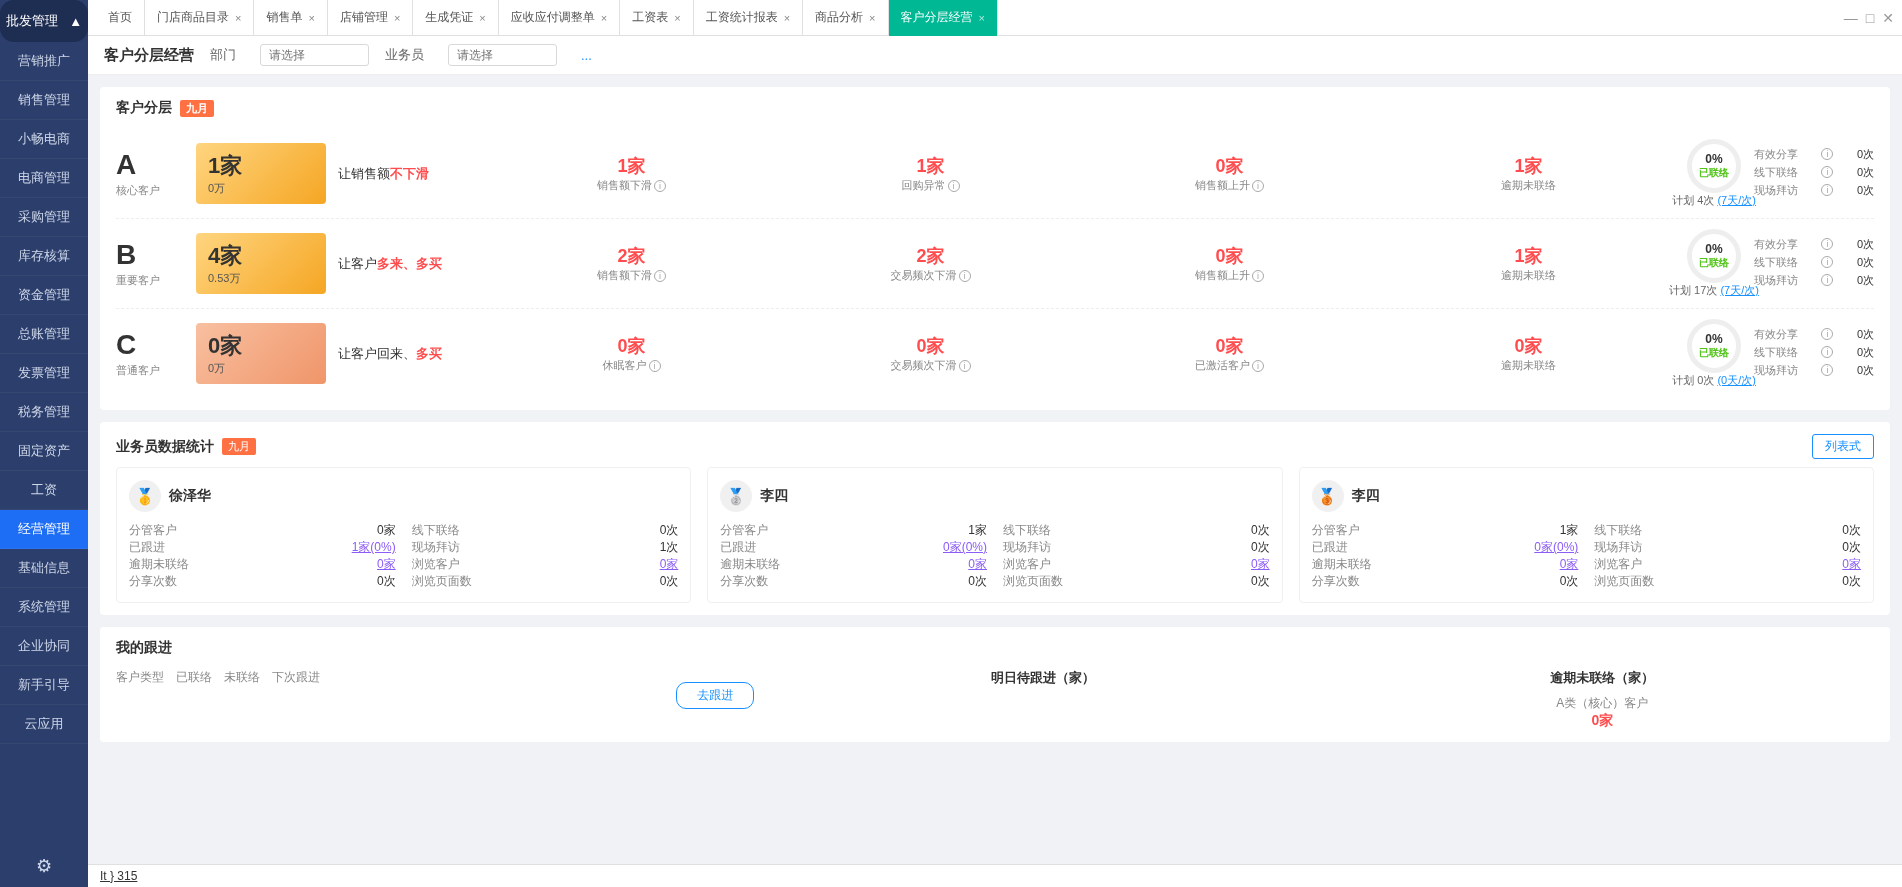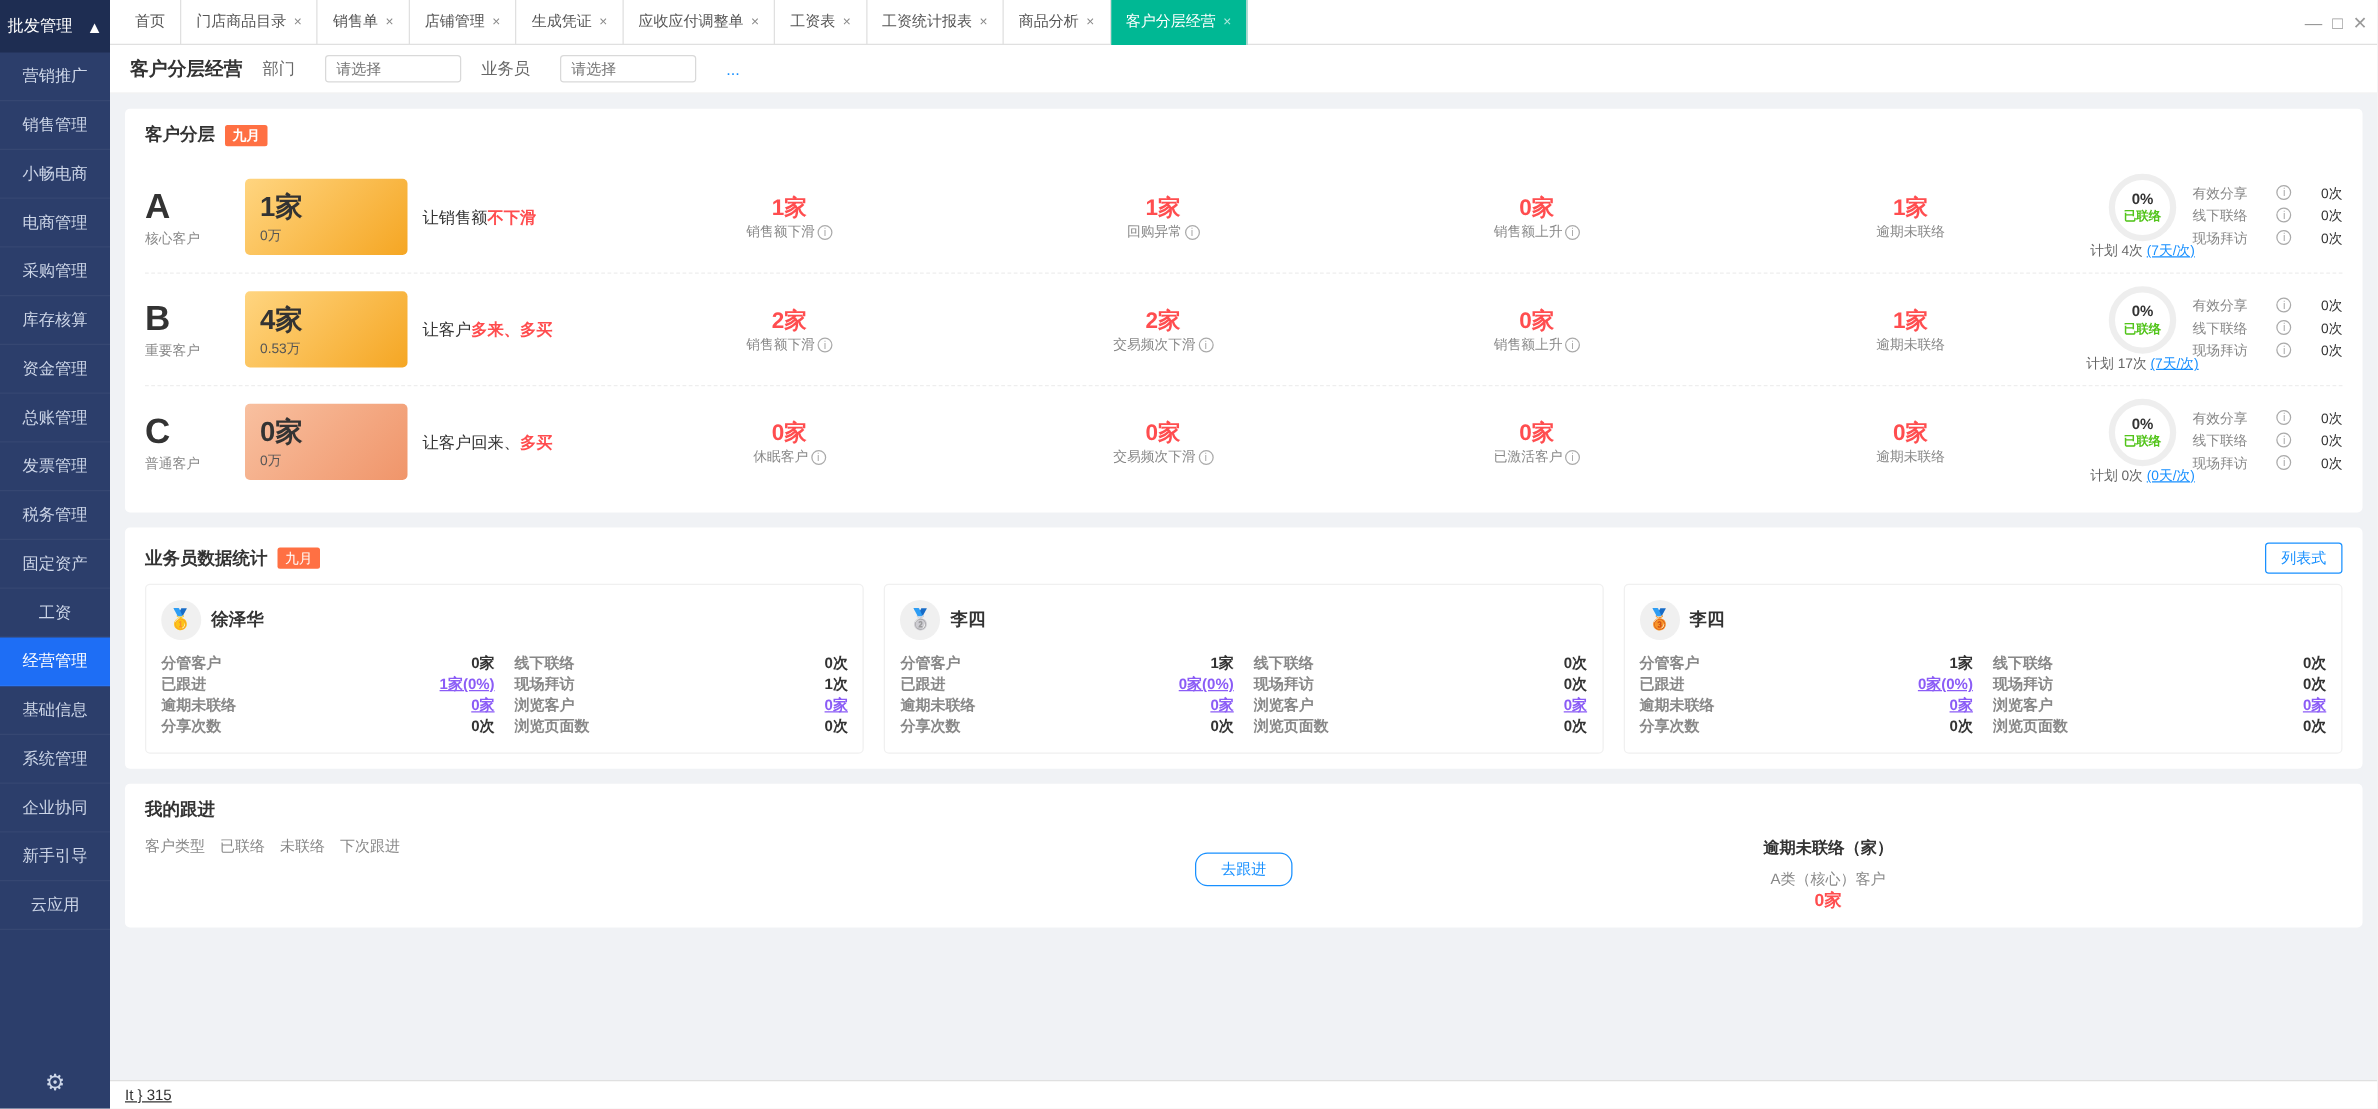--- a/index.html
+++ b/index.html
@@ -18,20 +18,21 @@
     .sidebar-header {
       background: #1e2d52;
       padding: 12px 6px;
       text-align: center;
       font-size: 13px;
       color: #fff;
       display: flex;
       align-items: center;
       justify-content: space-between;
       cursor: pointer;
+      border-radius: 14px;
     }
     .sidebar-item {
       padding: 10px 6px;
       text-align: center;
       font-size: 13px;
       color: #cdd6e8;
       cursor: pointer;
       border-bottom: 1px solid rgba(255,255,255,0.05);
     }
     .sidebar-item.active { background: #1e6ef5; color: #fff; }
@@ -286,21 +287,21 @@
       width: 32px;
       height: 32px;
       border-radius: 50%;
       background: #f0f0f0;
       display: flex;
       align-items: center;
       justify-content: center;
       font-size: 16px;
     }
     .biz-name { font-size: 14px; font-weight: bold; color: #333; }
-    .biz-row { display: flex; align-items: center; justify-content: space-between; font-size: 12px; font-weight: bold; }
+    .biz-row { display: flex; align-items: center; justify-content: space-between; font-size: 12px; }
     .biz-row-label { color: #888; }
     .biz-row-val { color: #333; }
     .biz-row-val.link { color: #8b5cf6; text-decoration: underline; cursor: pointer; }
     .follow-grid {
       display: flex;
       gap: 16px;
     }
     .follow-col {
       flex: 1;
       text-align: center;
@@ -808,20 +809,23 @@
             <span>客户类型</span>
             <span>已联络</span>
             <span>未联络</span>
             <span>下次跟进</span>
           </div>
         </div>
         <div style="display:flex; align-items:center; justify-content:center; flex-shrink:0; width:80px;">
           <span class="follow-btn">去跟进</span>
         </div>
         <div class="follow-col">
+          <div class="follow-col-title">明日待跟进（家）</div>
+        </div>
+        <div class="follow-col">
           <div class="follow-col-title">逾期未联络（家）</div>
           <div style="font-size:12px; color:#888;">A类（核心）客户</div>
           <div style="font-size:14px; font-weight:bold; color:#ff4d4f;">0家</div>
         </div>
       </div>
     </div>
 
   </div>
 
   <div class="bottom-bar">

